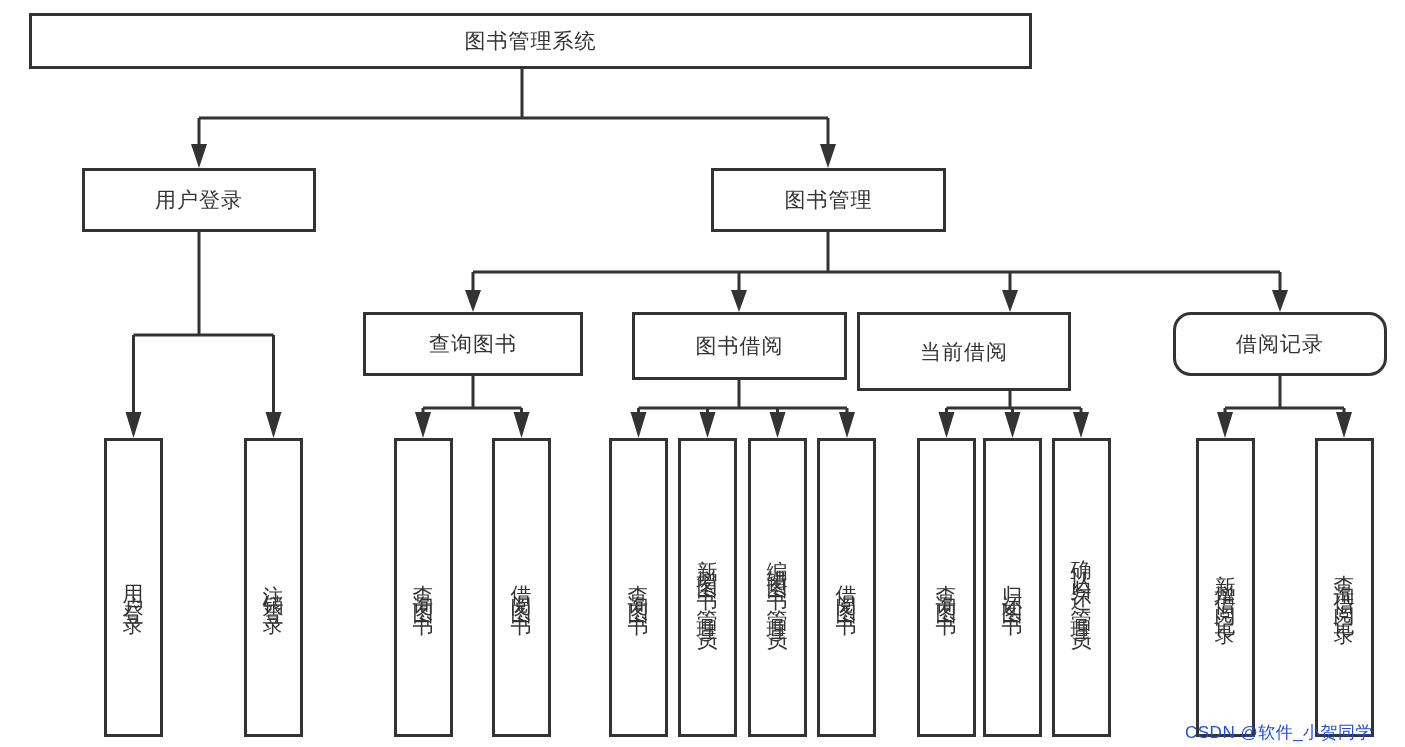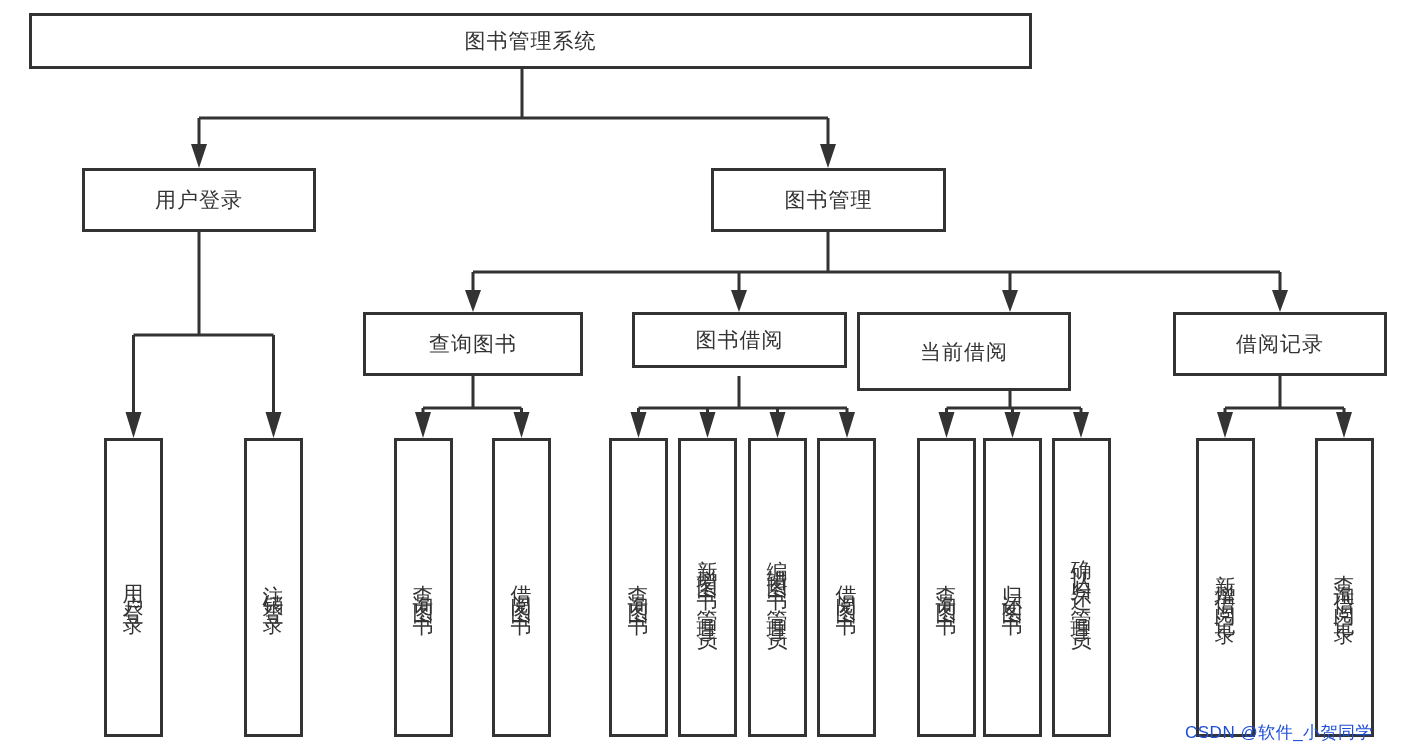--- a/index.html
+++ b/index.html
@@ -81,23 +81,23 @@
     <path class="cline" d="M1280 376 V408 M1225 408 H1344 M1225 408 V414 M1344 408 V414"></path>
     <path class="carrow" d="M1217 412 H1233 L1225 438 Z M1336 412 H1352 L1344 438 Z"></path>
   </svg>
 
   <div class="box" style="left:21px; top:13px; width:1003px; height:56px;margin-left:8px;">图书管理系统</div>
 
   <div class="box" style="left:82px; top:168px; width:234px; height:64px;">用户登录</div>
   <div class="box" style="left:711px; top:168px; width:235px; height:64px;font-family:Liberation Mono, monospace;">图书管理</div>
 
   <div class="box" style="left:363px; top:312px; width:220px; height:64px;">查询图书</div>
-  <div class="box" style="left:632px; top:312px; width:215px; height:56px;text-align:right;">图书借阅</div>
+  <div class="box" style="left:632px; top:312px; width:215px; height:68px;text-align:right;">图书借阅</div>
   <div class="box" style="left:857px; top:312px; width:214px; height:79px;">当前借阅</div>
-  <div class="box" style="left:1173px; top:312px; width:214px; height:64px;">借阅记录</div>
+  <div class="box" style="left:1173px; top:312px; width:214px; height:64px;border-radius:18px;">借阅记录</div>
 
   <div class="leaf" style="left:104px; top:438px; width:59px; height:299px;">用户登录</div>
   <div class="leaf" style="left:244px; top:438px; width:59px; height:299px;">注销登录</div>
 
   <div class="leaf" style="left:394px; top:438px; width:59px; height:299px;">查询图书</div>
   <div class="leaf" style="left:492px; top:438px; width:59px; height:299px;">借阅图书</div>
 
   <div class="leaf" style="left:609px; top:438px; width:59px; height:299px;">查询图书</div>
   <div class="leaf" style="left:678px; top:438px; width:59px; height:299px;">新增图书（管理员）</div>
   <div class="leaf" style="left:748px; top:438px; width:59px; height:299px;">编辑图书（管理员）</div>

